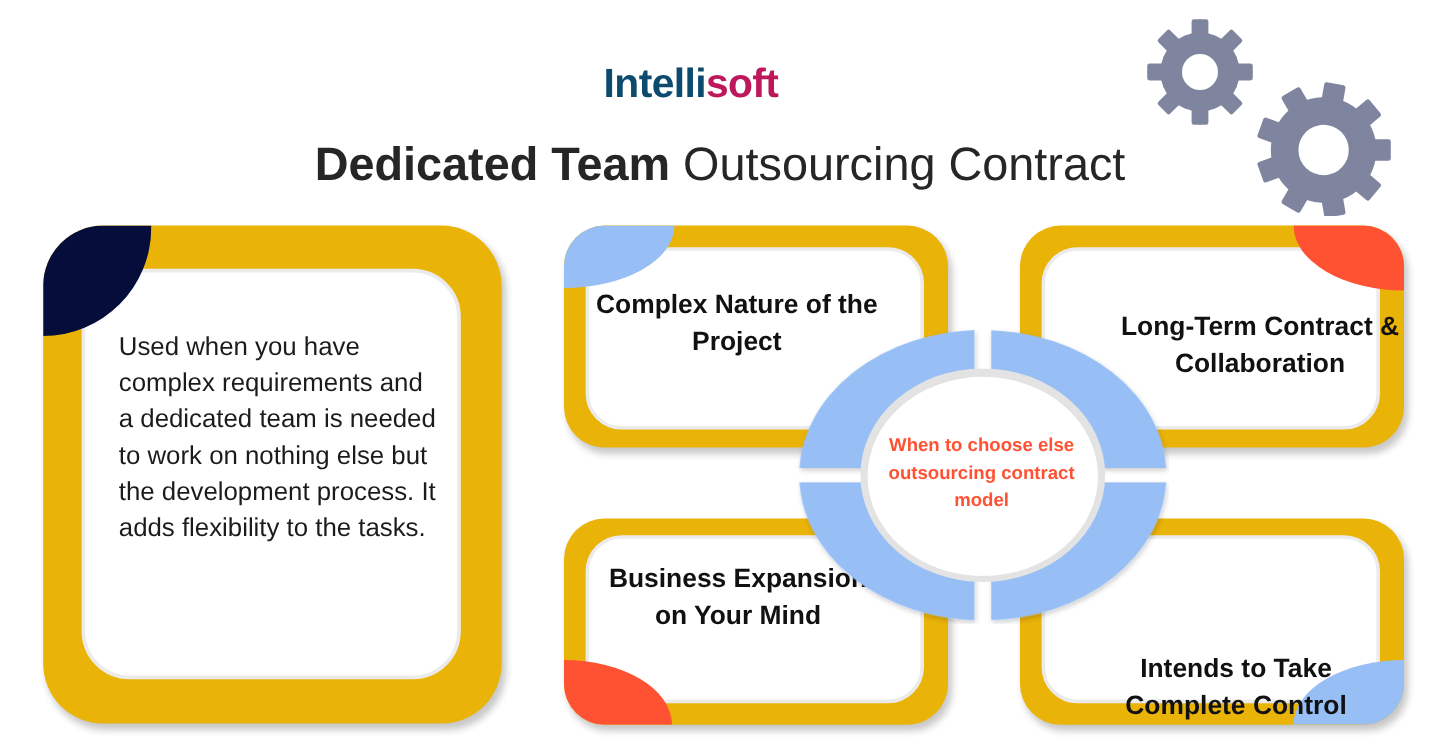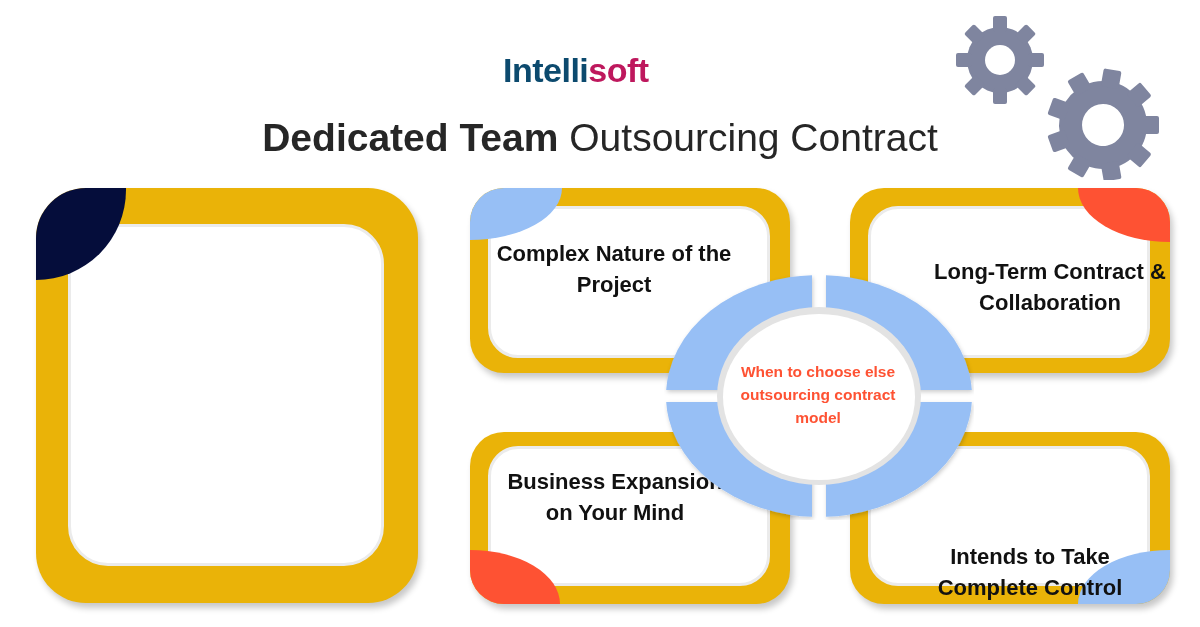--- a/index.html
+++ b/index.html
@@ -87,20 +87,21 @@
       <rect x="-9" y="-56" width="18" height="18" rx="2" transform="rotate(280)"></rect>
       <rect x="-9" y="-56" width="18" height="18" rx="2" transform="rotate(320)"></rect>
     </g>
     <circle r="21" fill="#ffffff"></circle>
   </g>
 </svg>
 
 <div class="card desc-card">
   <div class="inner"></div>
   <div class="blob"></div>
+  <div class="desc-text">Used when you have complex requirements and a dedicated team is needed to work on nothing else but the development process. It adds flexibility to the tasks.</div>
 </div>
 
 <div class="card c1">
   <div class="inner"></div>
   <div class="blob"></div>
   <div class="label">Complex Nature of the Project</div>
 </div>
 
 <div class="card c2">
   <div class="inner"></div>

